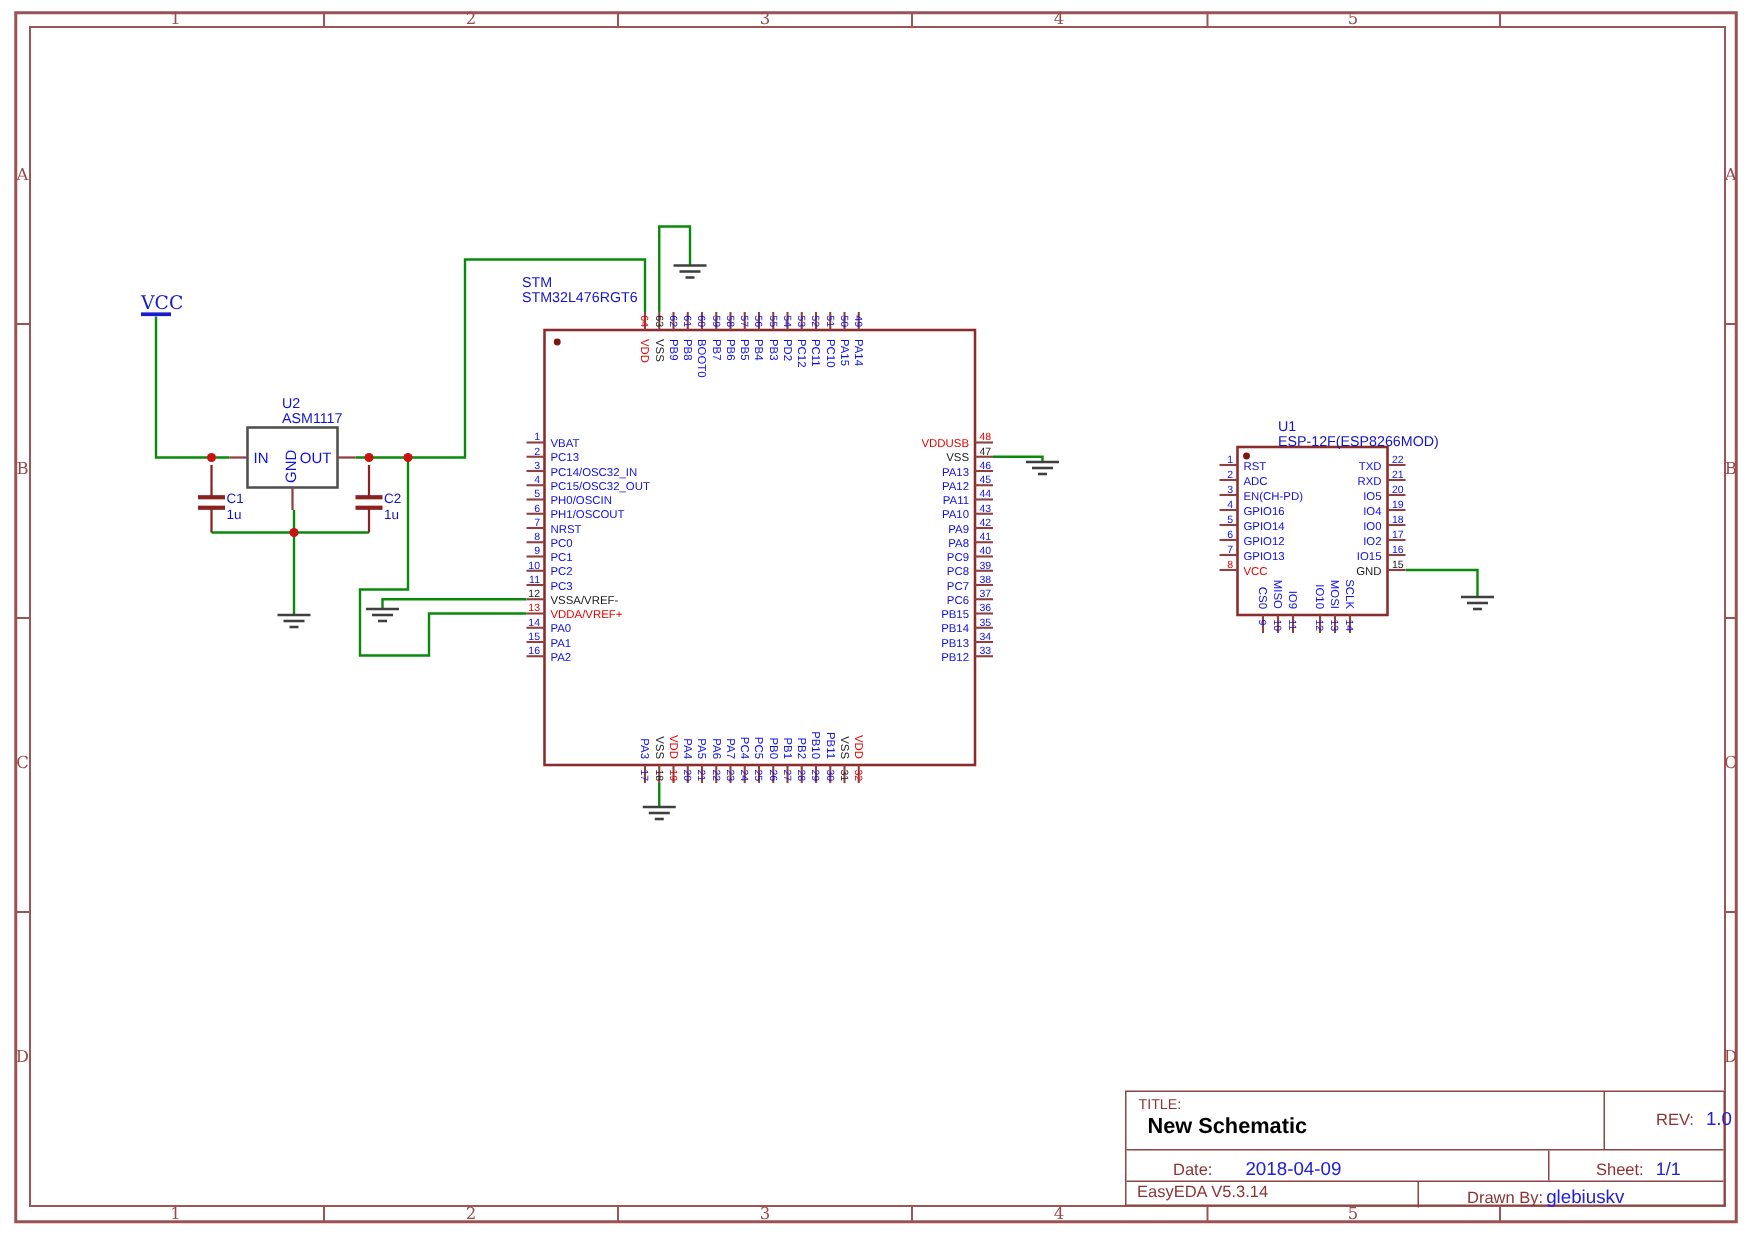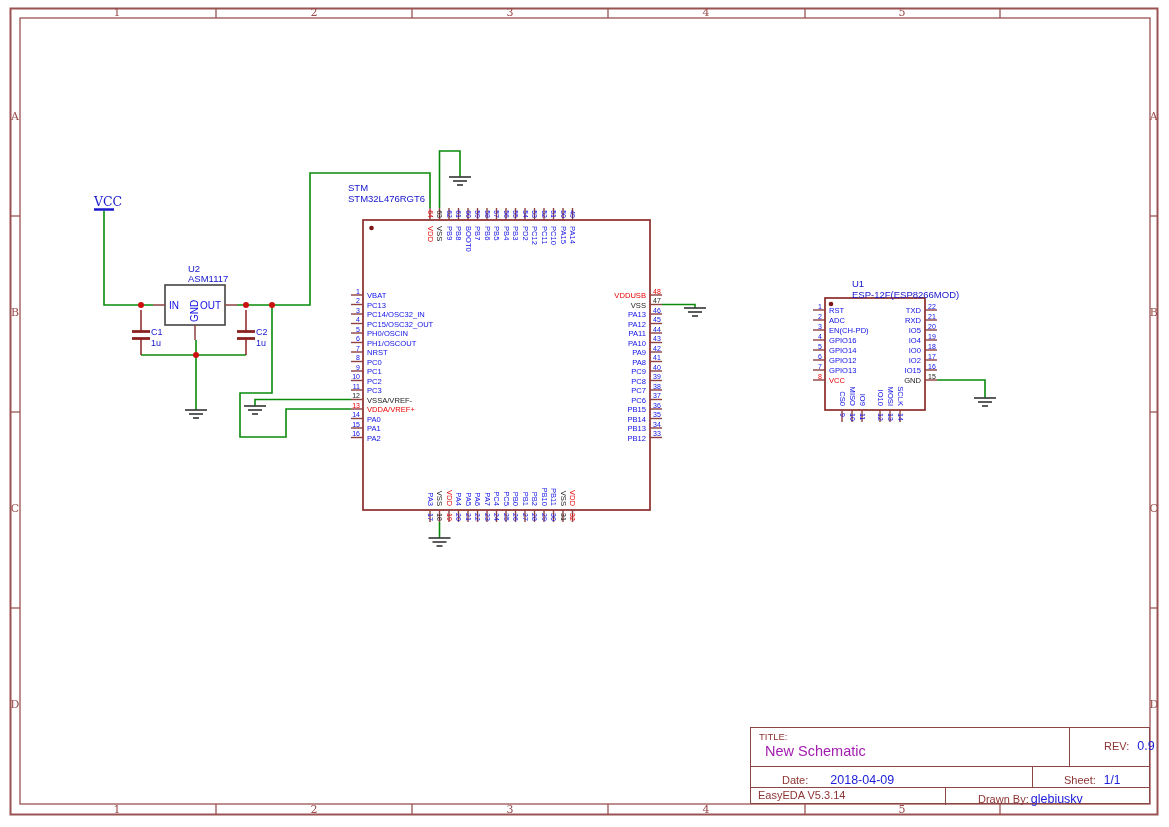--- a/index.html
+++ b/index.html
@@ -13,21 +13,21 @@
   #tb-row1{top:0;width:100%;height:39px;border-bottom:1.4px solid #8b4545;}
   #tb-row2{top:39px;width:100%;height:21px;border-bottom:1.4px solid #8b4545;}
   #tb-row3{top:60px;width:100%;height:17px;}
   .tb-cell-r{position:absolute;top:0;bottom:0;border-left:1.4px solid #8b4545;}
   #tb-rev-cell{left:318px;width:82px;}
   #tb-sheet-cell{left:281px;width:121px;}
   #tb-drawn-cell{left:194px;width:206px;}
   .tb-label{color:#8c3333;font-size:11px;padding-left:24px;}
   .tb-value{color:#2020d8;font-size:12px;}
   #tb-title-label{position:absolute;left:8px;top:3px;font-size:9.5px;color:#8c3333;}
-  #tb-title{position:absolute;left:14px;top:15px;font-size:14.5px;color:#a21caf;}
+  #tb-title{position:absolute;left:14px;top:15px;font-size:14.5px;color:#000000;font-weight:bold;}
   #tb-rev{position:absolute;left:10px;top:11px;font-size:11.5px;color:#8c3333;}
   #tb-rev .tb-value{margin-left:8px;font-size:12.5px;}
   #tb-date{position:absolute;left:7px;top:3px;}
   #tb-date .tb-value{margin-left:22px;font-size:12.5px;}
   #tb-sheet{position:absolute;left:7px;top:3px;}
   #tb-sheet .tb-value{margin-left:8px;}
   #tb-soft{position:absolute;left:7px;top:1px;font-size:11px;color:#8c3333;}
   #tb-drawn{position:absolute;left:8px;top:1px;}
   #tb-drawn .tb-value{margin-left:2px;font-size:12.5px;}
 </style>
@@ -393,21 +393,21 @@
       <line x1="900" y1="410" x2="900" y2="422" stroke="#8f4040" stroke-width="1.4"></line>
       <text x="897.5" y="413" font-size="7" fill="#0f0fe6" text-anchor="start" font-family="&quot;Liberation Sans&quot;,sans-serif" transform="rotate(90 897.5 413)">14</text>
       <text x="897.5" y="406" font-size="7.6" fill="#0f0fe6" text-anchor="end" font-family="&quot;Liberation Sans&quot;,sans-serif" transform="rotate(90 897.5 406)">SCLK</text>
     </svg>
 
   <div id="title-block">
     <div id="tb-row1" class="tb-row">
       <span id="tb-title-label">TITLE:</span>
       <span id="tb-title">New Schematic</span>
       <div id="tb-rev-cell" class="tb-cell-r">
-        <span id="tb-rev"><span class="tb-label">REV:</span><span class="tb-value">0.9</span></span>
+        <span id="tb-rev"><span class="tb-label">REV:</span><span class="tb-value">1.0</span></span>
       </div>
     </div>
     <div id="tb-row2" class="tb-row">
       <span id="tb-date"><span class="tb-label">Date:</span><span class="tb-value">2018-04-09</span></span>
       <div id="tb-sheet-cell" class="tb-cell-r">
         <span id="tb-sheet"><span class="tb-label">Sheet:</span><span class="tb-value">1/1</span></span>
       </div>
     </div>
     <div id="tb-row3" class="tb-row">
       <span id="tb-soft">EasyEDA V5.3.14</span>

